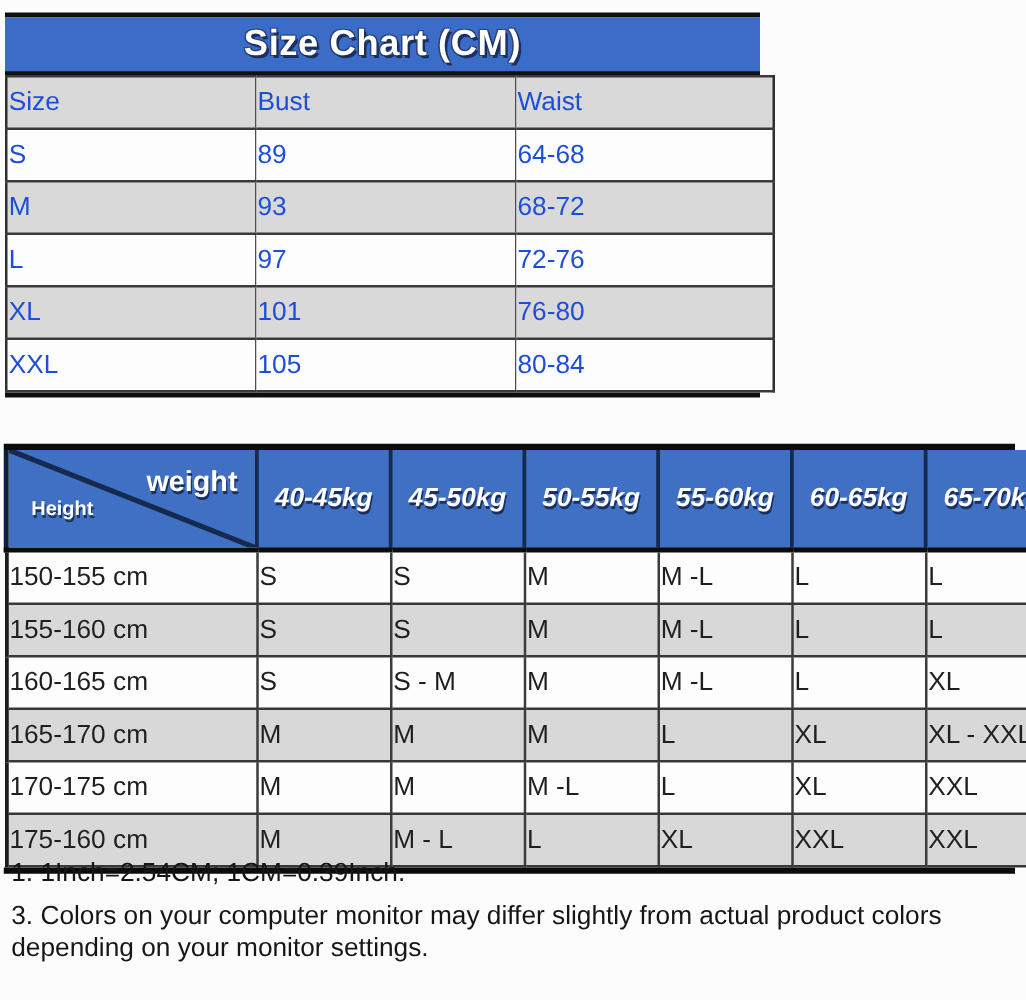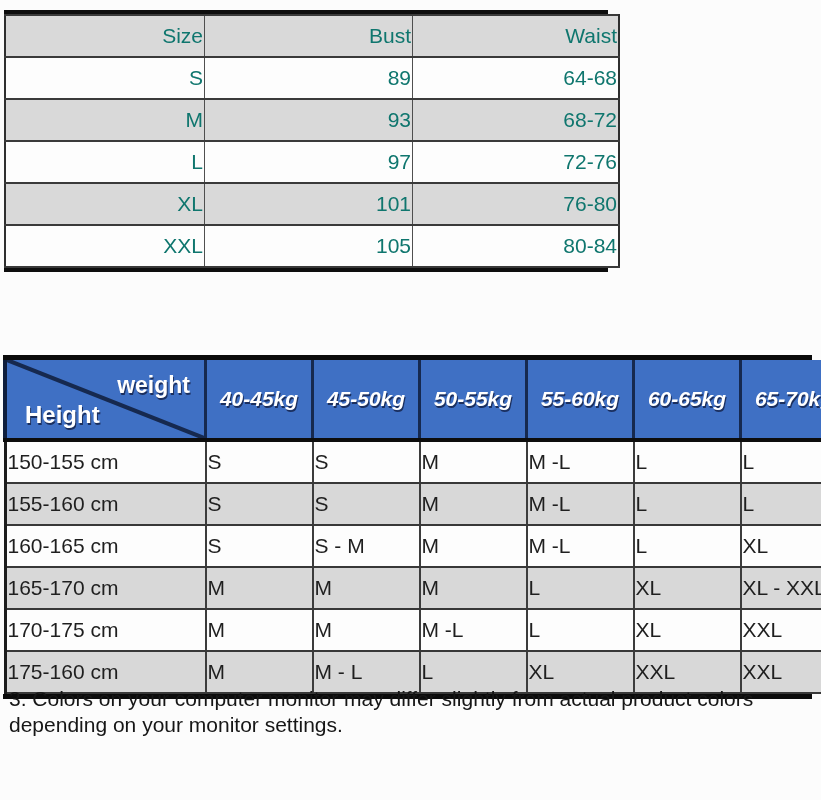--- a/index.html
+++ b/index.html
@@ -16,22 +16,22 @@
     border-top:4px solid #0e0e0e;border-bottom:4px solid #0e0e0e;
   }
   .t1-title{
     height:43px;background:#3b6cc7;border-bottom:3px solid #101010;
     display:flex;align-items:center;justify-content:center;
     color:#ffffff;font-size:29px;font-weight:bold;letter-spacing:.5px;
     text-shadow:2px 2px 0 #1b2f5e,-1px -1px 0 #2a4277,1px -1px 0 #2a4277,-1px 1px 0 #2a4277;
   }
   table{border-collapse:collapse;table-layout:fixed;width:100%;}
   .t1 td,.t1 th{
-    height:38px;text-align:right;vertical-align:middle;
-    font-size:21px;font-weight:normal;color:#0f766e;
+    height:38px;text-align:left;vertical-align:middle;
+    font-size:21px;font-weight:normal;color:#1d4ed8;
     border-top:2px solid #3a3a3a;border-bottom:2px solid #3a3a3a;
     border-left:1px solid #4f4f4f;border-right:1px solid #4f4f4f;
   }
   .t1 td:first-child,.t1 th:first-child{border-left:2px solid #2f2f2f;}
   .t1 td:last-child,.t1 th:last-child{border-right:2px solid #2f2f2f;}
   .t1 .c0{width:196px;} .t1 .c1{width:205px;} .t1 .c2{width:203px;}
   .t1 thead th{background:#d9d9d9;}
   .t1 tbody tr:nth-child(even){background:#d9d9d9;}
   .t1 tbody tr:nth-child(odd){background:#fdfdfd;}
   .nowrap{white-space:nowrap;}
@@ -58,30 +58,31 @@
     border-left:2px solid #3c3c3c;border-right:2px solid #3c3c3c;
   }
   .t2 td:first-child{border-left:3px solid #1c1c1c;}
   .t2 td:last-child{border-right:3px solid #1c1c1c;}
   .t2 tbody tr:nth-child(odd){background:#fdfdfd;}
   .t2 tbody tr:nth-child(even){background:#d8d8d8;}
 
   .corner{position:relative;padding:0;}
   .corner svg{position:absolute;left:0;top:0;width:100%;height:100%;display:block;}
   .corner .lbl-weight{position:absolute;top:12px;right:14px;font-size:23px;}
-  .corner .lbl-height{position:absolute;bottom:9px;left:18px;font-size:24px;}
+  .corner .lbl-height{position:absolute;bottom:21px;left:18px;font-size:16px;}
 
   
   .notes{position:absolute;left:9px;top:686px;width:806px;}
   .notes p{margin:0 0 8px 0;font-size:21px;line-height:26px;color:#161616;}
 </style>
 </head>
 <body>
 
 <div class="t1-wrap">
+  <div class="t1-title">Size Chart (CM)</div>
   <table class="t1">
     <thead>
       <tr>
         <th class="c0">Size</th>
         <th class="c1">Bust</th>
         <th class="c2">Waist</th>
       </tr>
     </thead>
     <tbody>
       <tr>
@@ -185,14 +186,15 @@
         <td>L</td>
         <td>XL</td>
         <td>XXL</td>
         <td>XXL</td>
       </tr>
     </tbody>
   </table>
 </div>
 
 <div class="notes">
+  <p>1. 1Inch=2.54CM; 1CM=0.39Inch.</p>
   <p>3. Colors on your computer monitor may differ slightly from actual product colors depending on your monitor settings.</p>
 </div>
 
 </body></html>

